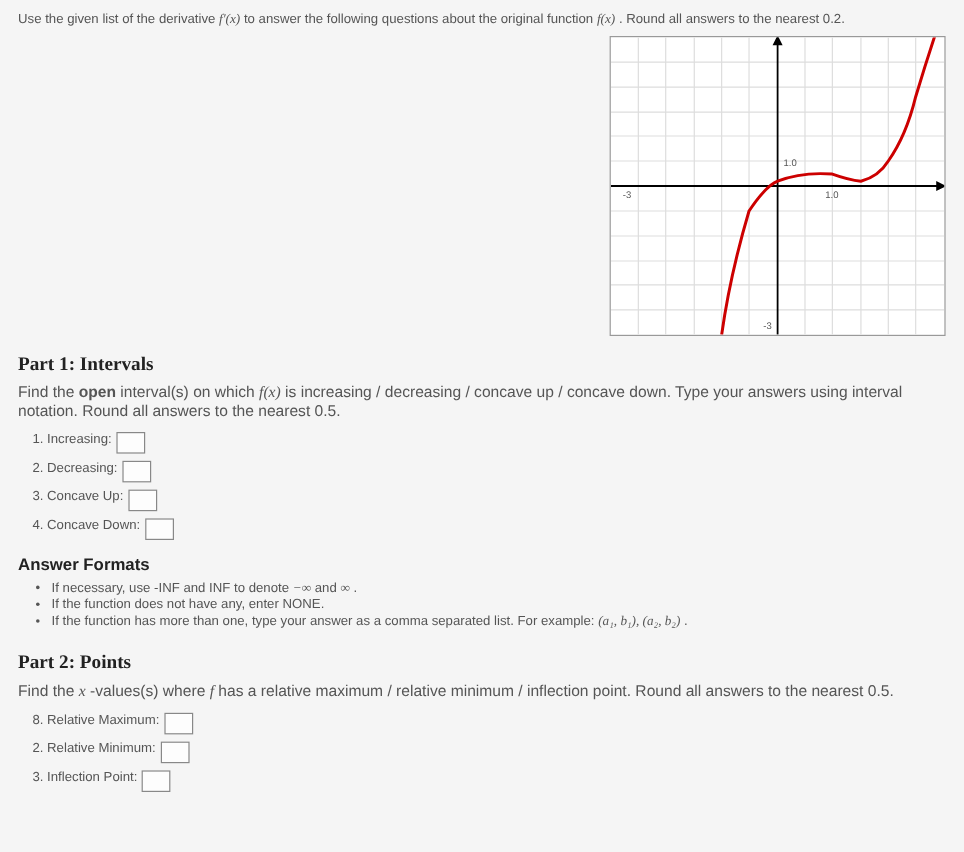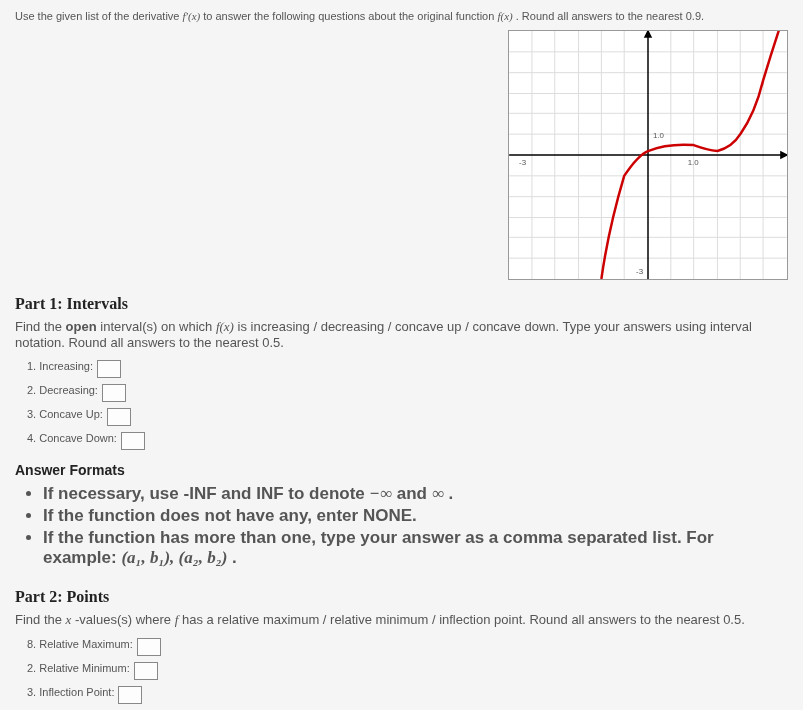--- a/index.html
+++ b/index.html
@@ -72,44 +72,43 @@
     }
     h3 {
       font-size: 14px;
       font-weight: bold;
       margin: 12px 0 6px 0;
       color: #222;
     }
     ul.formats {
       list-style: disc;
       margin-left: 28px;
-      font-size: 17px;
-      color: #555;
-      font-weight: bold;
+      font-size: 11px;
+      color: #555;
     }
     ul.formats li {
       margin: 2px 0;
     }
     .section-gap {
       margin-top: 20px;
     }
     .axis-label {
       font-size: 8px;
       fill: #555;
     }
   </style>
 </head>
 <body>
 
 <div class="header-text">
   <span>Use the given list of the derivative </span>
   <span class="math">f′(x)</span>
   <span> to answer the following questions about the original function </span>
   <span class="math">f(x)</span>
-  <span>. Round all answers to the nearest 0.9.</span>
+  <span>. Round all answers to the nearest 0.2.</span>
 </div>
 
 <div class="top-section">
   <div class="graph-container">
     <svg viewBox="0 0 280 250">
 
       <g stroke="#ddd" stroke-width="1">
         <line x1="23" y1="0" x2="23" y2="250"></line>
         <line x1="46" y1="0" x2="46" y2="250"></line>
         <line x1="70" y1="0" x2="70" y2="250"></line>

